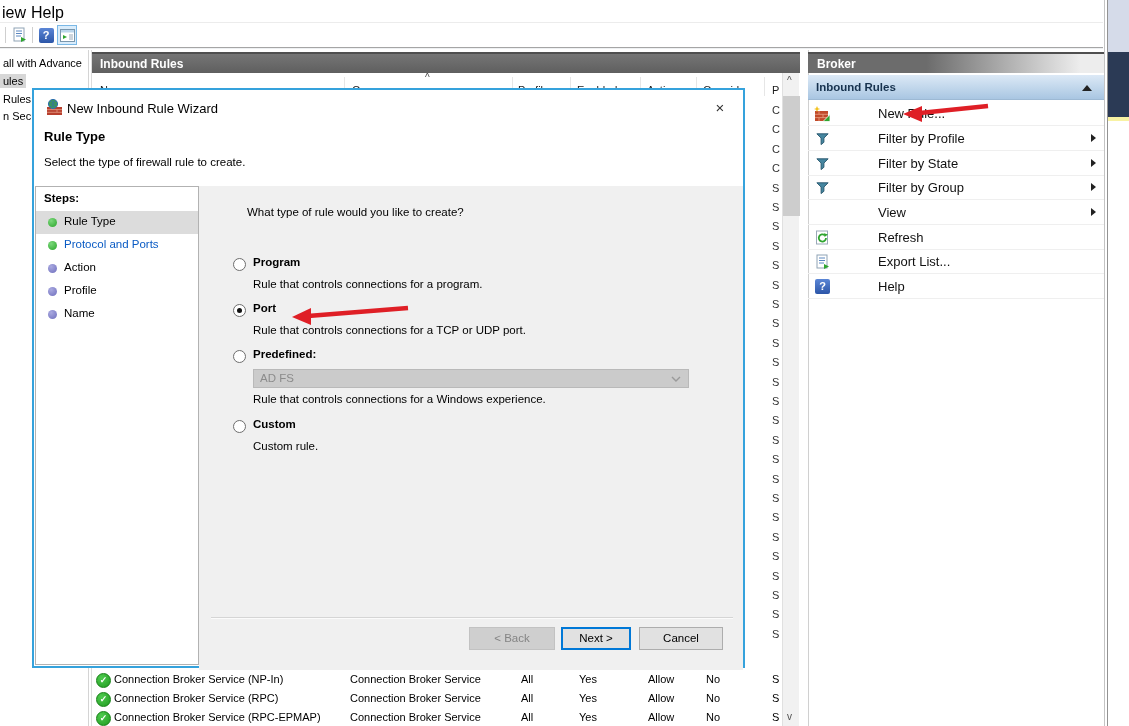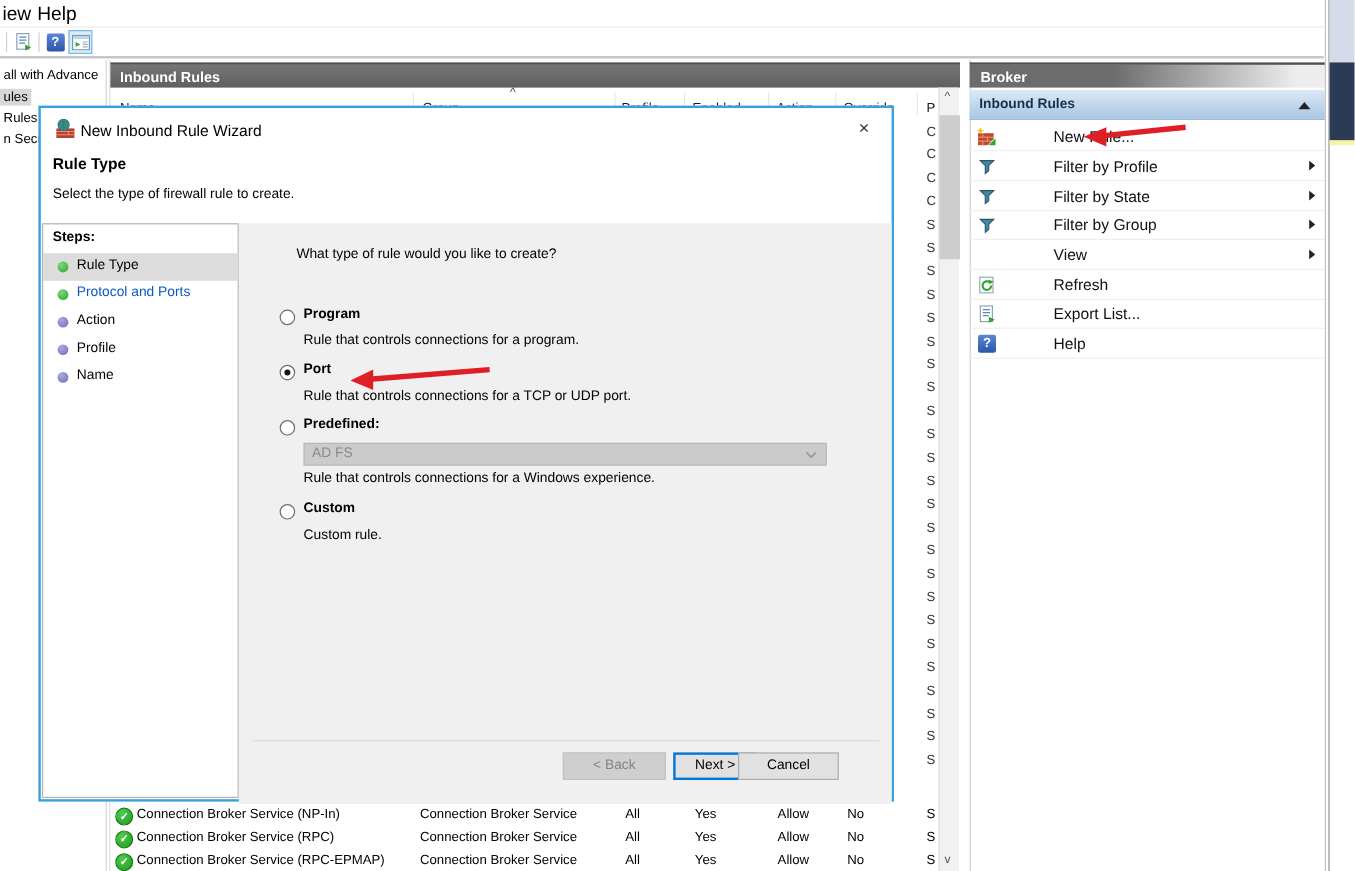--- a/index.html
+++ b/index.html
@@ -386,21 +386,21 @@
       </div>
       <span class="opt-desc" style="top:207px;">Rule that controls connections for a Windows experience.</span>
 
       <span class="radio" style="top:234px;"></span>
       <span class="opt-label" style="top:232px;">Custom</span>
       <span class="opt-desc" style="top:254px;">Custom rule.</span>
 
       <div class="wz-sepline"></div>
       <div class="btn disabled" style="left:270px;width:86px;">&lt; Back</div>
       <div class="btn default" style="left:362px;width:70px;">Next &gt;</div>
-      <div class="btn" style="left:416px;width:84px;">Cancel</div>
+      <div class="btn" style="left:440px;width:84px;">Cancel</div>
     </div>
   </div>
 
   <svg id="arrow-overlay">
     <g>
       <line x1="408" y1="308" x2="308" y2="316" stroke="#df1f26" stroke-width="4.5"></line>
       <polygon points="292,317 311,308 311,325" fill="#df1f26"></polygon>
     </g>
     <g>
       <line x1="988" y1="106" x2="920" y2="113" stroke="#df1f26" stroke-width="4.5"></line>

